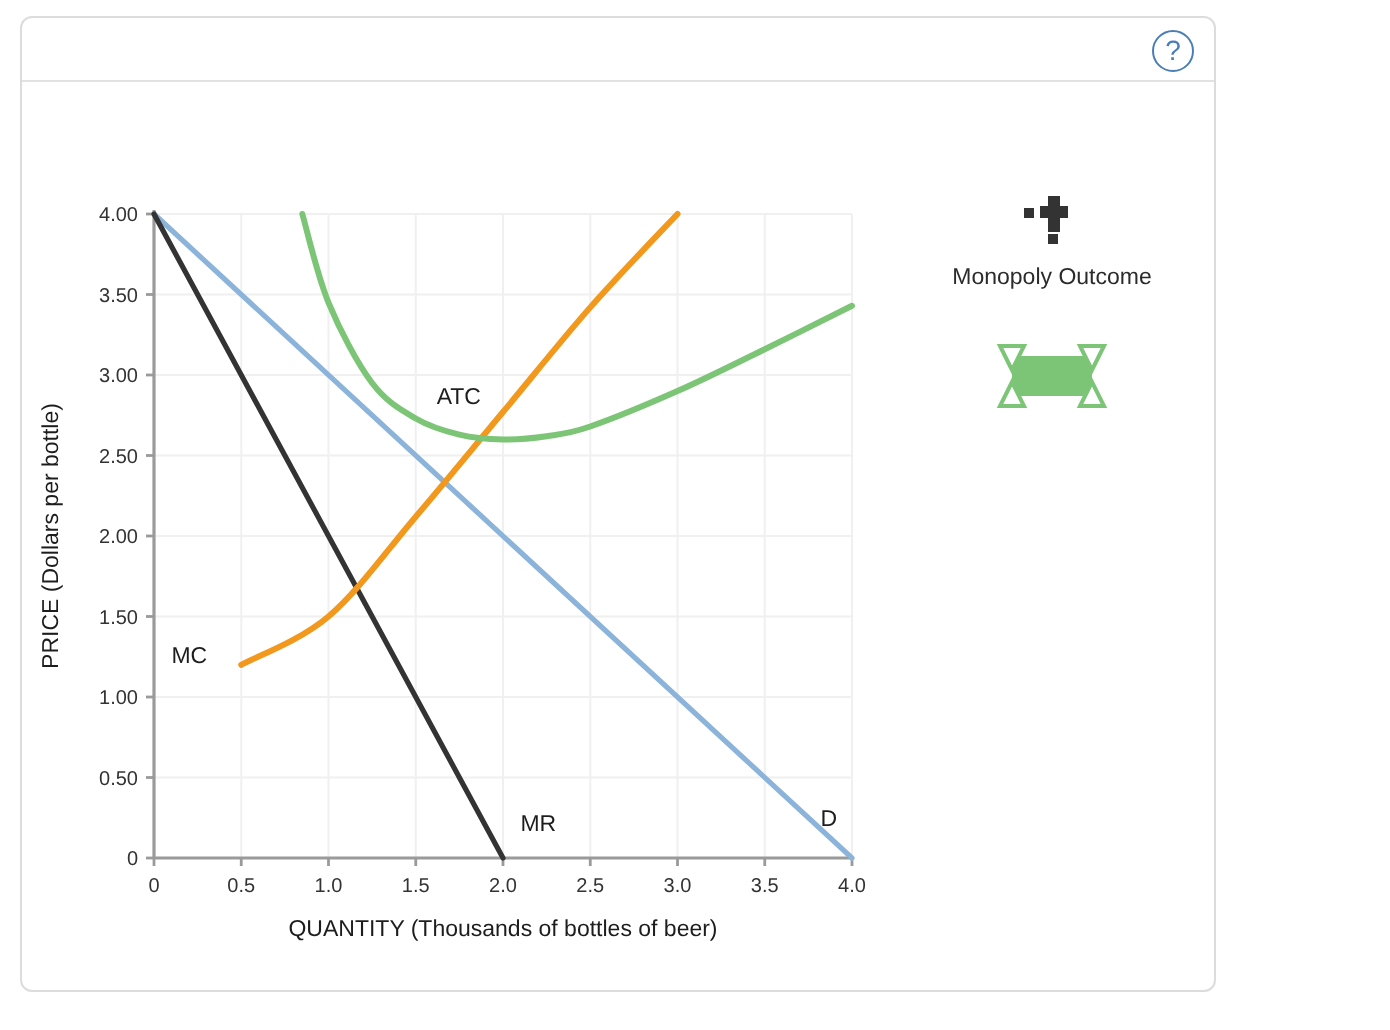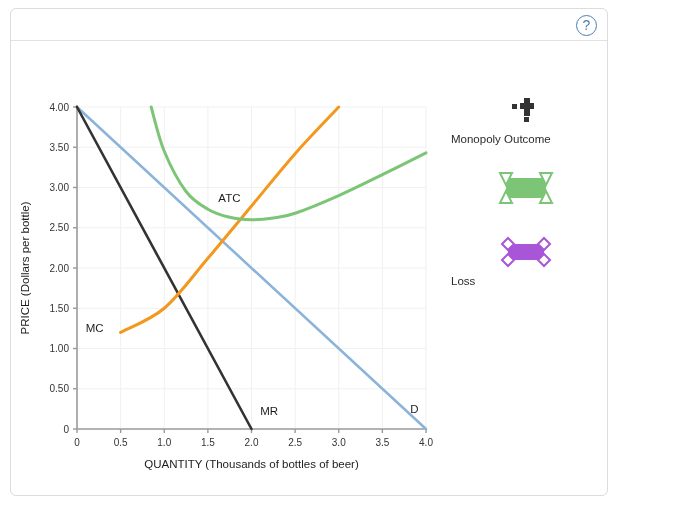--- a/index.html
+++ b/index.html
@@ -57,21 +57,21 @@
     left: 0;
     top: 34px;
     width: 440px;
     height: 450px;
   }
   .legend {
     position: absolute;
     left: 440px;
     top: 80px;
     width: 150px;
-    text-align: left;
+    text-align: center;
   }
   .legend-item { margin-bottom: 22px; }
   .legend-glyph {
     height: 42px;
     display: flex;
     align-items: center;
     justify-content: center;
   }
   .legend-label {
     font-size: 11.5px;
@@ -192,27 +192,15 @@
           <svg width="60" height="34" viewBox="0 0 60 34">
             <rect x="10" y="7" width="40" height="20" fill="#7CC576"></rect>
             <polygon points="10,14 4,2 16,2" fill="#ffffff" stroke="#7CC576" stroke-width="2"></polygon>
             <polygon points="50,14 44,2 56,2" fill="#ffffff" stroke="#7CC576" stroke-width="2"></polygon>
             <polygon points="10,20 4,32 16,32" fill="#ffffff" stroke="#7CC576" stroke-width="2"></polygon>
             <polygon points="50,20 44,32 56,32" fill="#ffffff" stroke="#7CC576" stroke-width="2"></polygon>
           </svg>
         </div>
       </div>
 
-      <div class="legend-item">
-        <div class="legend-glyph">
-          <svg width="60" height="34" viewBox="0 0 60 34">
-            <rect x="12" y="9" width="36" height="16" fill="#A855D8"></rect>
-            <polygon points="12,3 18,9 12,15 6,9" fill="#ffffff" stroke="#A855D8" stroke-width="2"></polygon>
-            <polygon points="48,3 54,9 48,15 42,9" fill="#ffffff" stroke="#A855D8" stroke-width="2"></polygon>
-            <polygon points="12,19 18,25 12,31 6,25" fill="#ffffff" stroke="#A855D8" stroke-width="2"></polygon>
-            <polygon points="48,19 54,25 48,31 42,25" fill="#ffffff" stroke="#A855D8" stroke-width="2"></polygon>
-          </svg>
-        </div>
-        <div class="legend-label">Loss</div>
-      </div>
     </div>
   </div>
 </div>
 
 </body></html>

